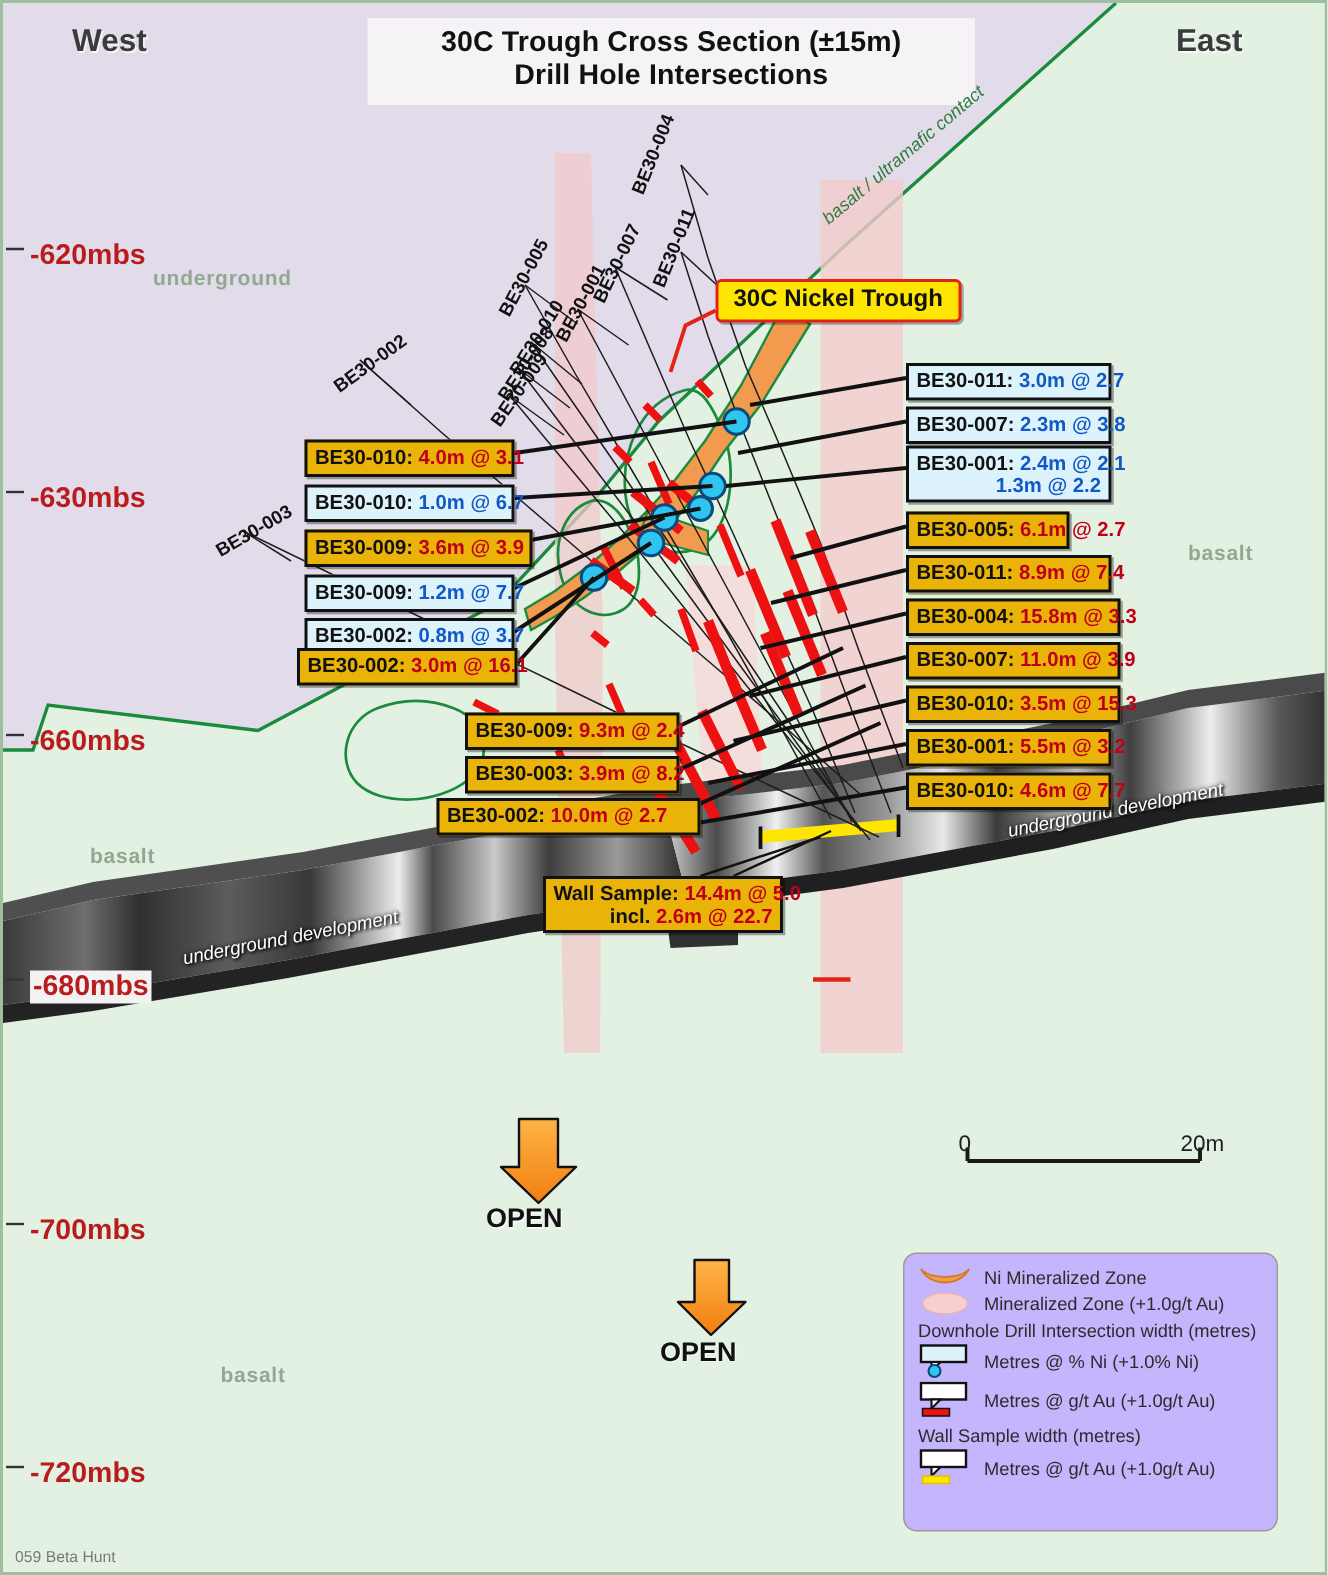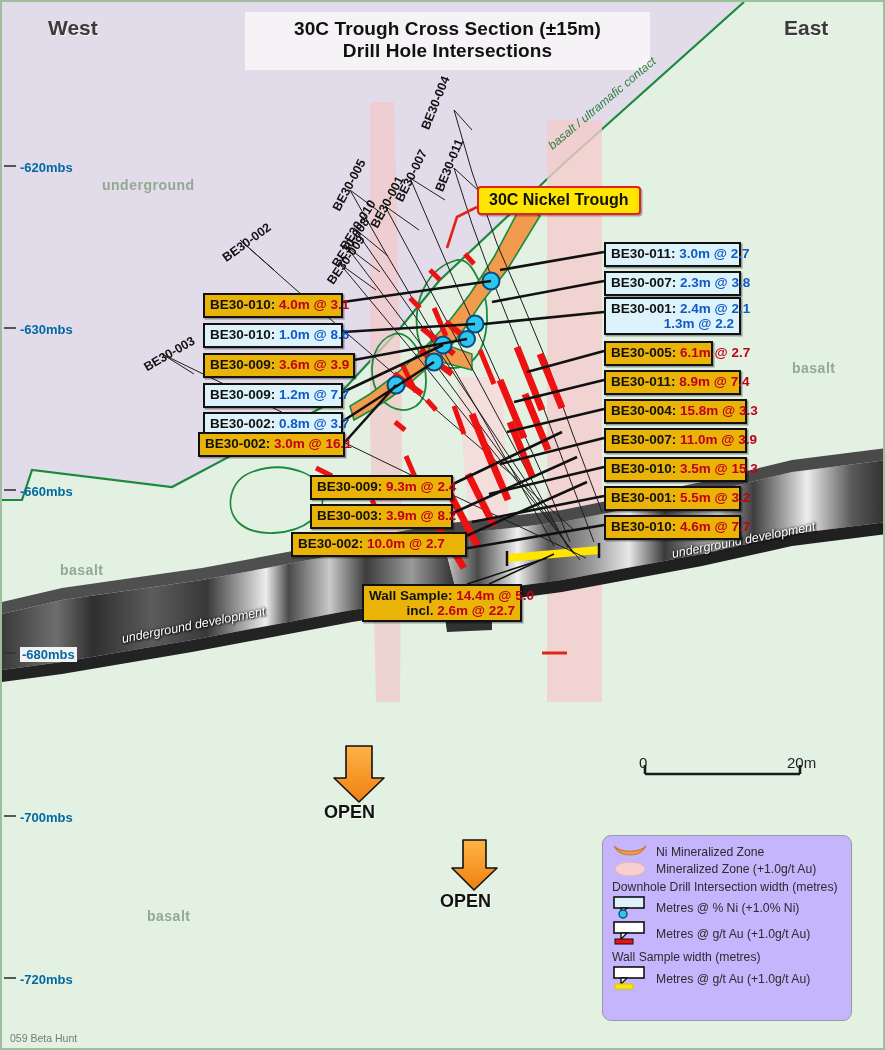--- a/index.html
+++ b/index.html
@@ -13,21 +13,21 @@
   
   .compass{
     position:absolute;font-weight:bold;font-size:21px;color:#3b3b3b;
     text-shadow:1px 1px 0 rgba(255,255,255,.7);
   }
   .geolabel{
     position:absolute;font-weight:bold;font-size:14px;color:#93a893;
     letter-spacing:.5px;
   }
   .depthlabel{
-    position:absolute;font-weight:bold;font-size:13px;color:#0369a1;
+    position:absolute;font-weight:bold;font-size:19px;color:#b91c1c;
     white-space:nowrap;
   }
   .titlebox{
     position:absolute;left:243px;top:10px;width:405px;
     background:#f6f3f7;text-align:center;
     padding:6px 4px 8px 4px;box-sizing:border-box;
   }
   .titlebox div{
     font-weight:bold;font-size:19px;color:#111;line-height:1.15;
     letter-spacing:.1px;white-space:nowrap;
@@ -328,21 +328,21 @@
   <div class="dhid" style="left:328px;top:274px;transform:rotate(-55deg);">BE30-009</div>
   <div class="dhid" style="left:222px;top:250px;transform:rotate(-36deg);">BE30-002</div>
   <div class="dhid" style="left:143px;top:359px;transform:rotate(-30deg);">BE30-003</div>
 
   <div class="box" style="left:201px;top:291px;width:140px;">
     <span class="hid">BE30-010:</span>
     <span class="au">4.0m @ 3.1</span>
   </div>
   <div class="box nib" style="left:201px;top:321px;width:140px;">
     <span class="hid">BE30-010:</span>
-    <span class="ni">1.0m @ 8.6</span>
+    <span class="ni">1.0m @ 6.7</span>
   </div>
   <div class="box" style="left:201px;top:351px;width:152px;">
     <span class="hid">BE30-009:</span>
     <span class="au">3.6m @ 3.9</span>
   </div>
   <div class="box nib" style="left:201px;top:381px;width:140px;">
     <span class="hid">BE30-009:</span>
     <span class="ni">1.2m @ 7.7</span>
   </div>
   <div class="box nib" style="left:201px;top:410px;width:140px;">

